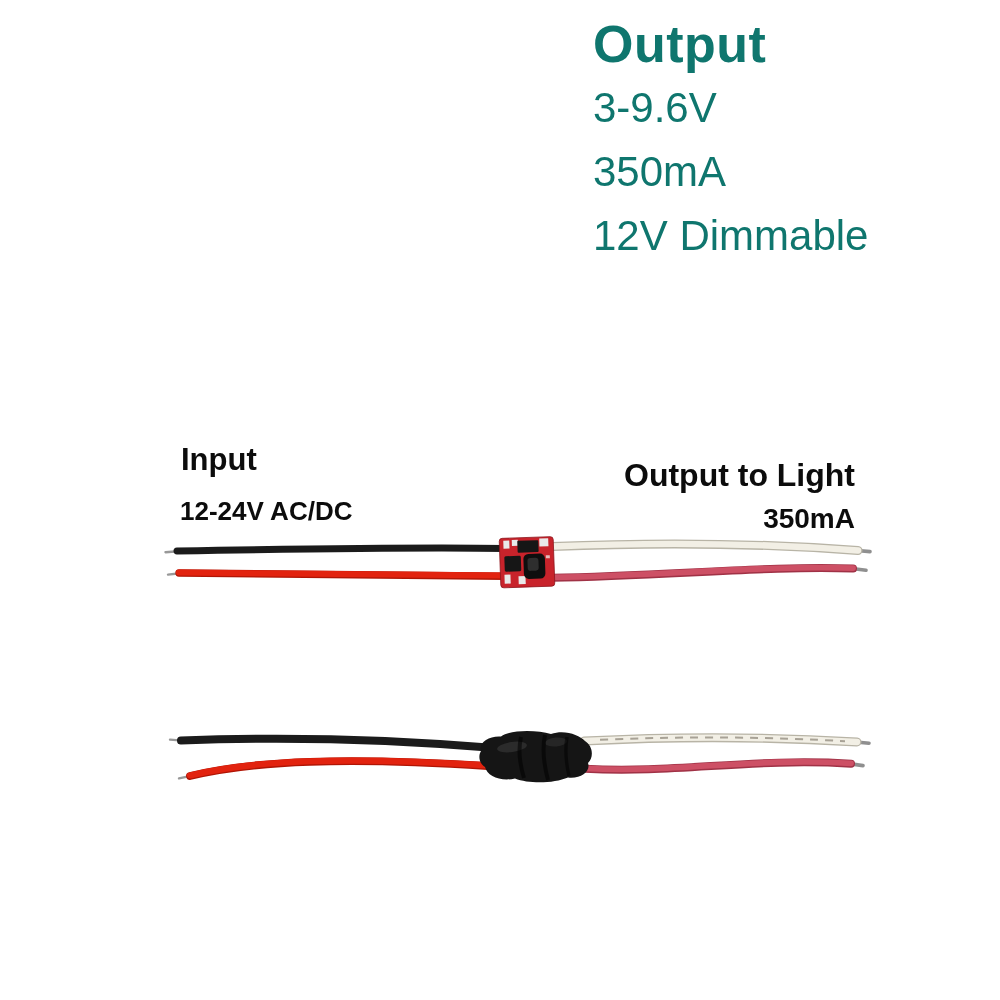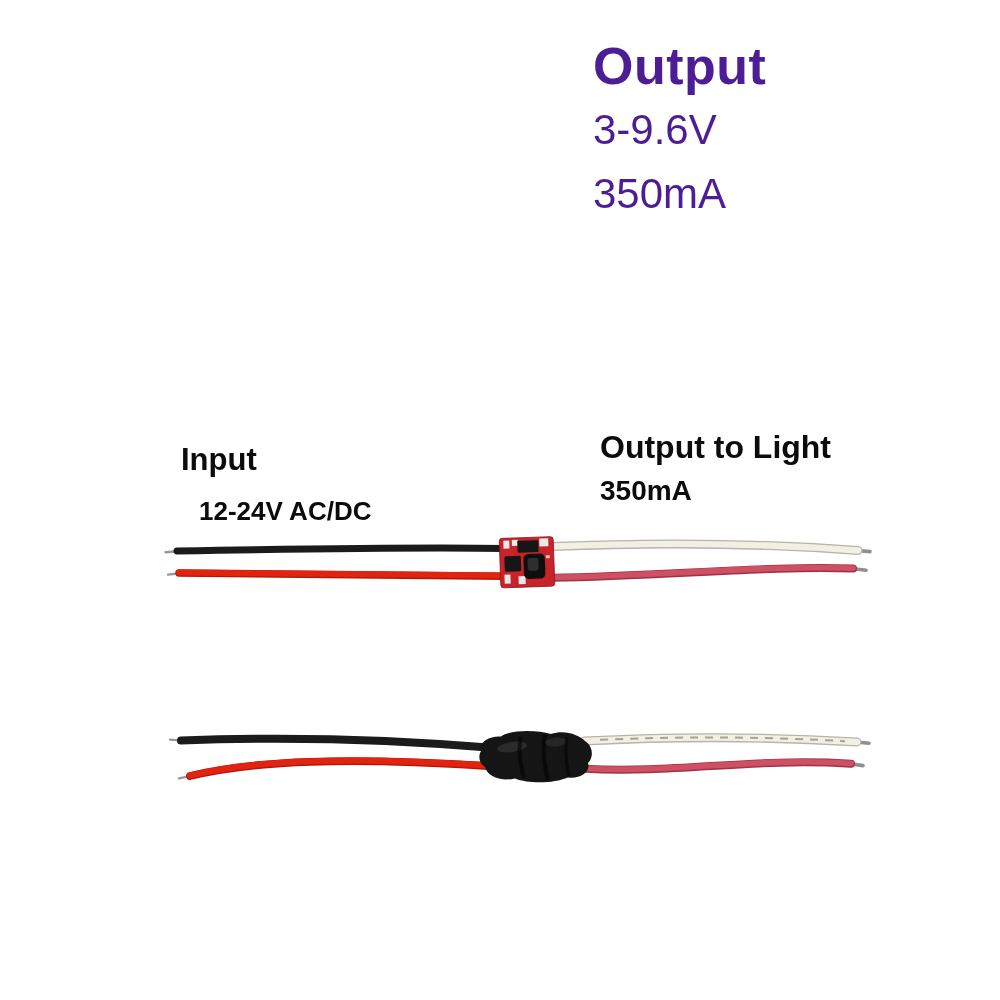--- a/index.html
+++ b/index.html
@@ -8,51 +8,51 @@
     position: relative;
     width: 1000px;
     height: 1000px;
     background: #ffffff;
     overflow: hidden;
   }
   .specs-block {
     position: absolute;
     left: 593px;
     top: 12px;
-    color: #4c1d95;
+    color: #0f766e;
     line-height: 64px;
     white-space: nowrap;
-    margin-top: 22px;
   }
   .specs-title {
     font-size: 52px;
     font-weight: 700;
     letter-spacing: 0.5px;
   }
   .specs-line {
     font-size: 42px;
     font-weight: 400;
   }
   .label { position: absolute; color: #0c0c0c; white-space: nowrap; }
   .input-title   { left: 181px; top: 442px; font-size: 31px; font-weight: 700; text-align: right; }
-  .input-spec    { left: 180px; top: 496px; font-size: 26px; font-weight: 700; margin-left: 19px; }
-  .output-block  { left: 600px; top: 428px; width: 255px; }
+  .input-spec    { left: 180px; top: 496px; font-size: 26px; font-weight: 700; }
+  .output-block  { left: 600px; top: 456px; width: 255px; text-align: right; }
   .output-title  { font-size: 32px; font-weight: 700; line-height: 38px; }
   .output-spec   { font-size: 28px; font-weight: 700; line-height: 34px; margin-top: 8px; }
   .photo-layer { position: absolute; left: 0; top: 0; width: 1000px; height: 1000px; }
 </style>
 </head>
 <body>
 
 <div class="canvas">
 
   <div class="specs-block">
     <div class="specs-title">Output</div>
     <div class="specs-line">3-9.6V</div>
     <div class="specs-line">350mA</div>
+    <div class="specs-line">12V Dimmable</div>
   </div>
 
   <div class="label input-title">Input</div>
   <div class="label input-spec">12-24V AC/DC</div>
 
   <div class="label output-block">
     <div class="output-title">Output to Light</div>
     <div class="output-spec">350mA</div>
   </div>
 

